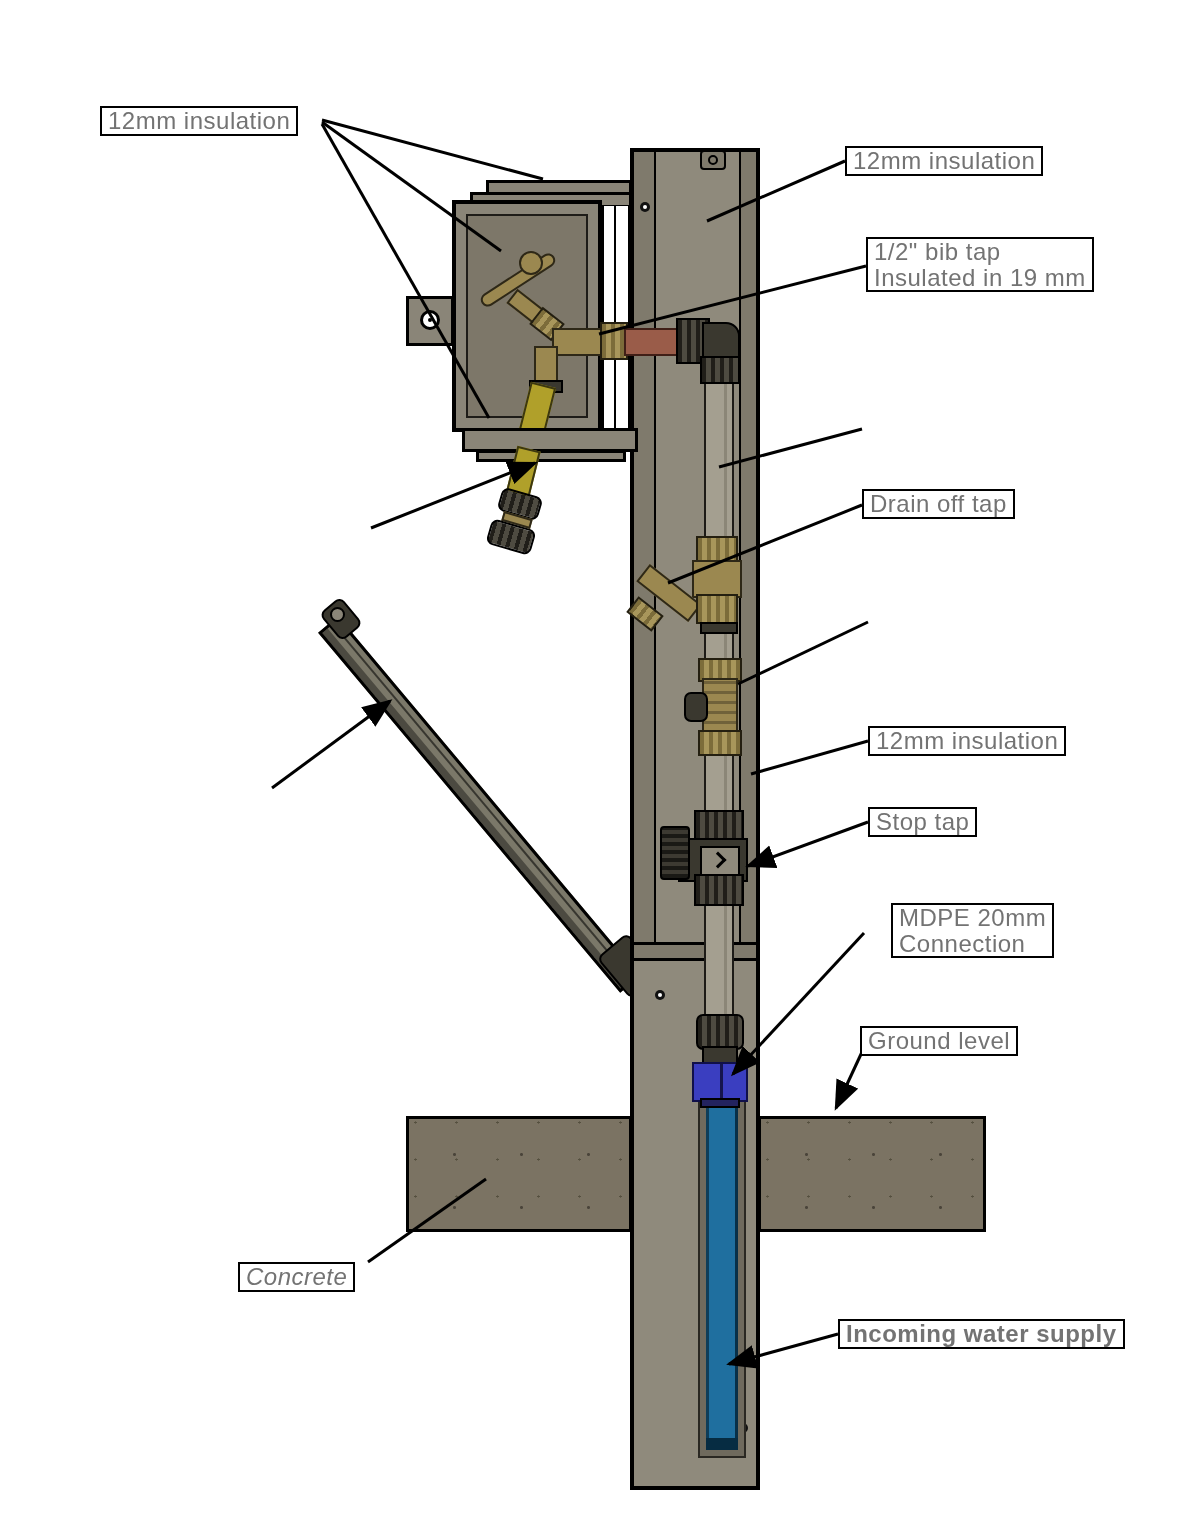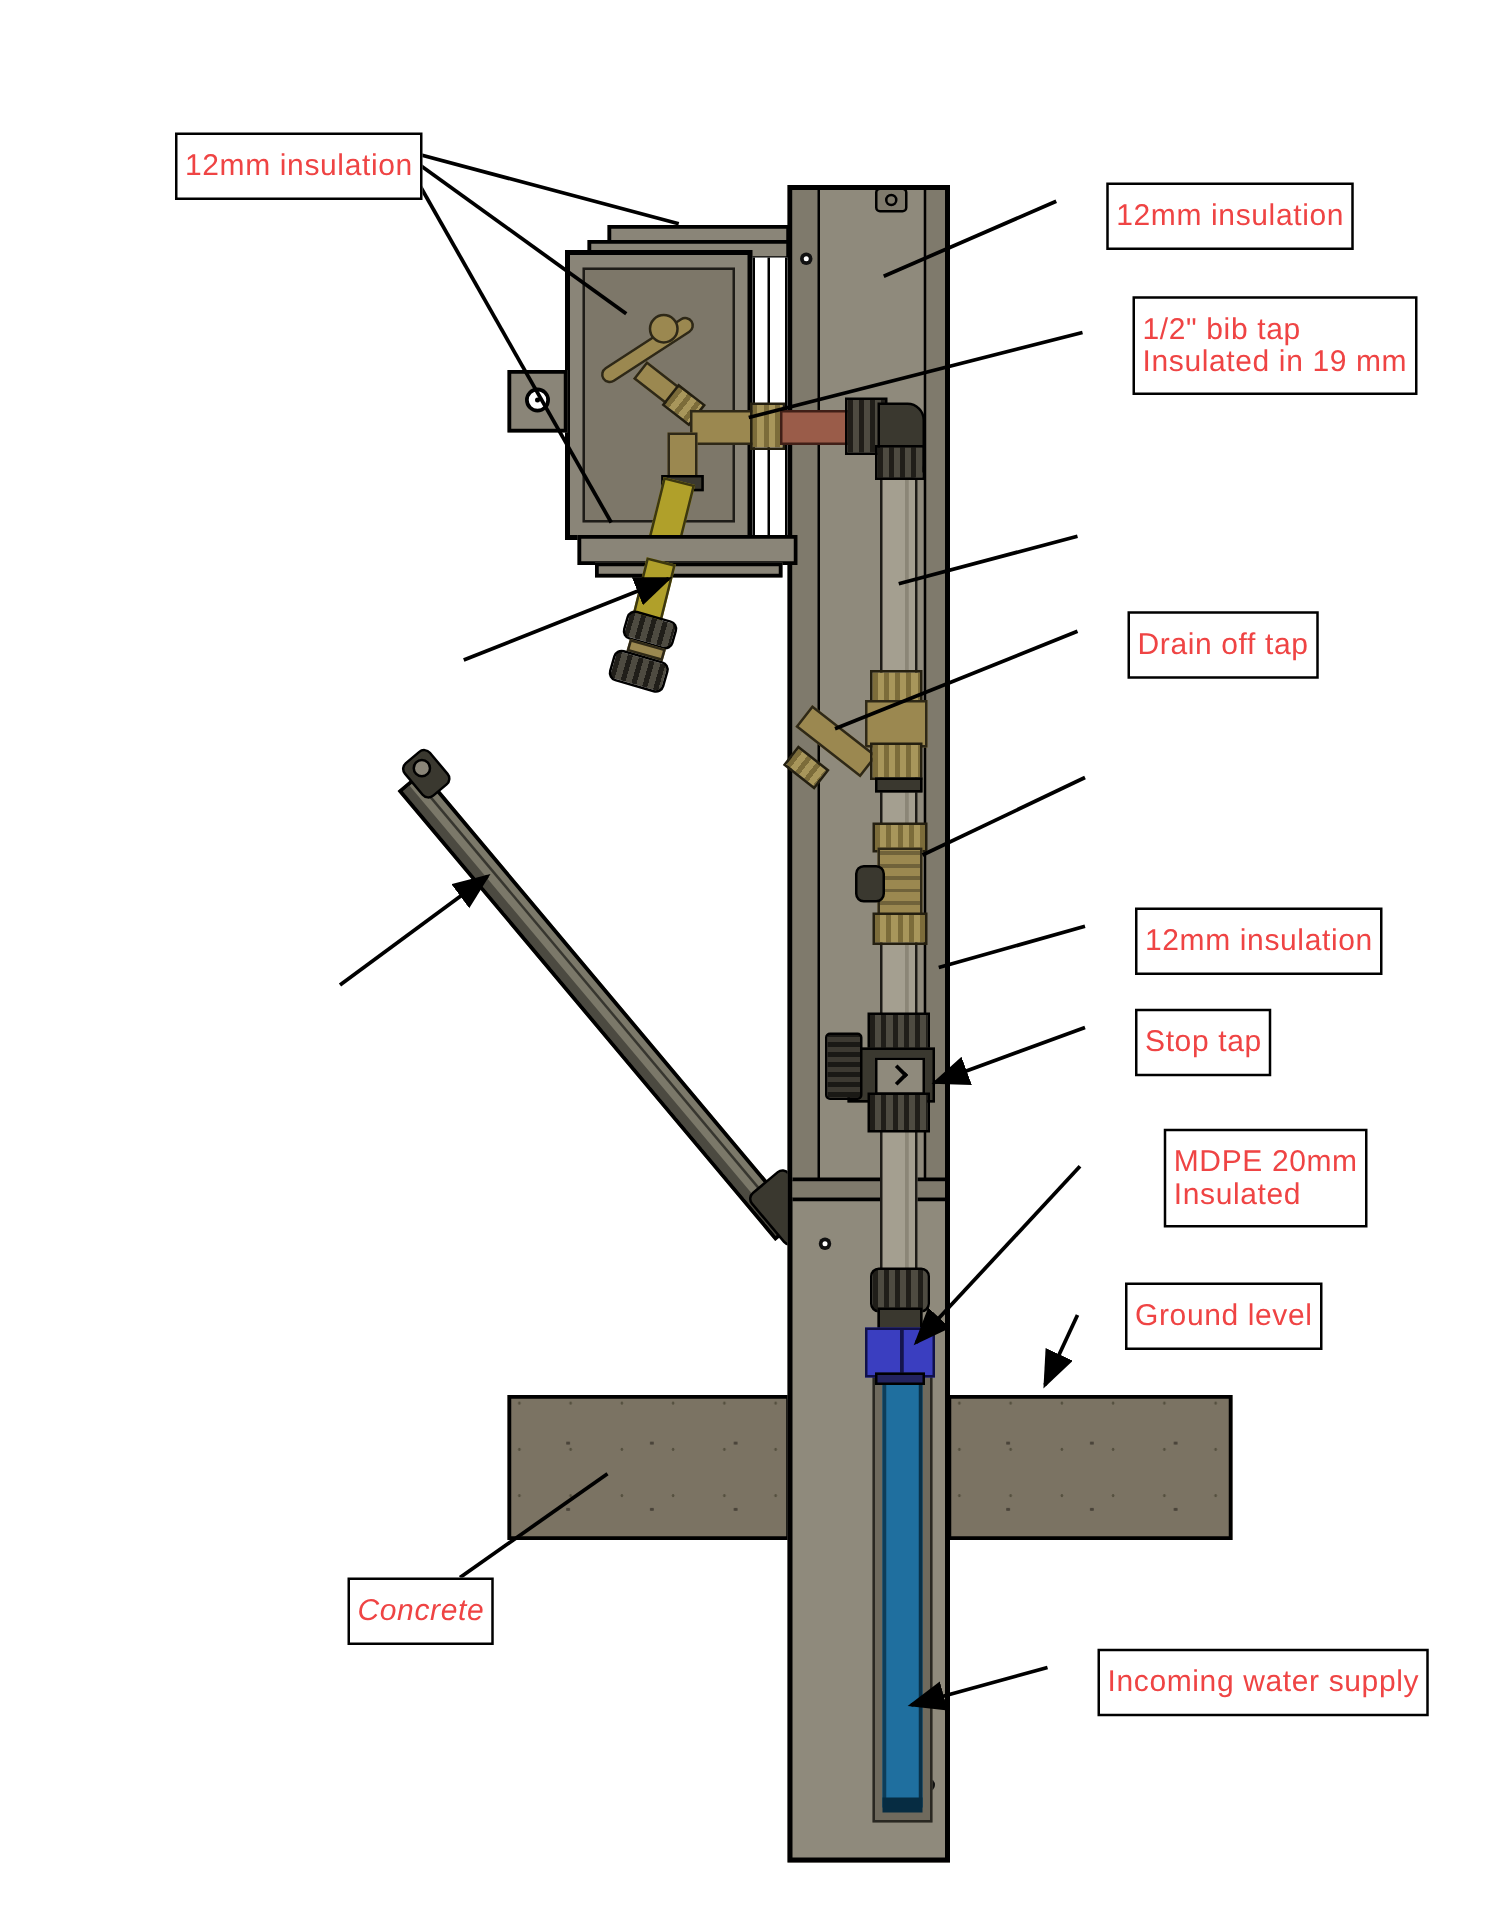--- a/index.html
+++ b/index.html
@@ -75,22 +75,22 @@
   .door{left:338px;top:616px;width:470px;height:26px;background:var(--door-face,#7b7869);
         border:3px solid #000;transform:rotate(50deg);transform-origin:0 0;
         box-shadow:inset 0 -7px 0 rgba(0,0,0,.38);}
   .door i{position:absolute;left:0;top:5px;width:100%;height:2px;background:rgba(0,0,0,.55);}
 
   
   svg.leaders{position:absolute;left:0;top:0;z-index:40;}
 
   
   .label{position:absolute;z-index:50;background:#fff;border:2px solid #000;
-         padding:12px 6px;font-size:24px;line-height:1.07;letter-spacing:.5px;
-         color:#ef4444;white-space:nowrap;margin-left:40px;}
+         padding:0 6px;font-size:24px;line-height:1.07;letter-spacing:.5px;
+         color:#737373;white-space:nowrap;}
   .label .ln{display:block;}
 </style>
 </head>
 <body>
 
 <div class="canvas">
 
   <div class="shape concrete" style="left:406px;top:1116px;width:226px;height:116px;"></div>
   <div class="shape concrete" style="left:758px;top:1116px;width:228px;height:116px;"></div>
 
@@ -231,25 +231,25 @@
       <span class="ln">Drain off tap</span>
     </div>
   <div class="label" style="left:868px;top:726px;">
       <span class="ln">12mm insulation</span>
     </div>
   <div class="label" style="left:868px;top:807px;">
       <span class="ln">Stop tap</span>
     </div>
   <div class="label" style="left:891px;top:903px;">
     <span class="ln">MDPE 20mm</span>
-    <span class="ln">Insulated</span>
+    <span class="ln">Connection</span>
   </div>
   <div class="label" style="left:860px;top:1026px;">
       <span class="ln">Ground level</span>
     </div>
   <div class="label" style="left:238px;top:1262px;font-style:italic;">
       <span class="ln">Concrete</span>
     </div>
-  <div class="label" style="left:838px;top:1319px;">
+  <div class="label" style="left:838px;top:1319px;font-weight:bold;">
       <span class="ln">Incoming water supply</span>
     </div>
 
 </div>
 
 </body></html>

